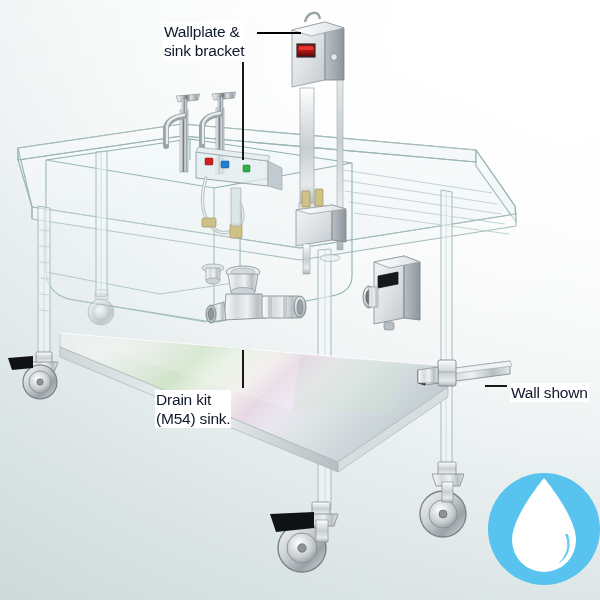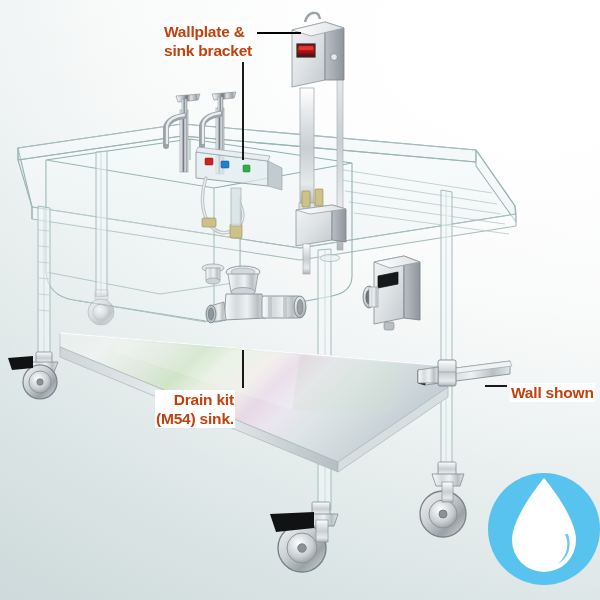--- a/index.html
+++ b/index.html
@@ -22,31 +22,31 @@
     position:absolute;inset:0;
     background:linear-gradient(205deg, rgba(255,255,255,0.85) 0%, rgba(255,255,255,0.25) 40%, rgba(197,212,214,0.30) 100%);
   }
   
   #art{position:absolute;left:0;top:0;width:600px;height:600px;}
   
   .callout{
     position:absolute;
     font-family:"Liberation Sans",sans-serif;
     font-size:15.5px;
-    font-weight:700;
-    color:#c2410c;
+    font-weight:400;
+    color:#0f172a;
     line-height:19px;
     letter-spacing:-0.2px;
     white-space:nowrap;
     background:#ffffff;
     padding:0 1px;
   }
   .callout span{display:block;background:#ffffff;}
   #label-wallplate{left:163px;top:22px;text-align:left;}
-  #label-drainkit{left:155px;top:390px;text-align:right;}
+  #label-drainkit{left:155px;top:390px;text-align:left;}
   #label-wallbuffer{left:510px;top:383px;}
   
   #drop-badge{position:absolute;left:488px;top:458px;width:112px;height:142px;}
 </style>
 </head>
 <body>
 
 <div id="stage">
 
   <div id="bg"></div>

